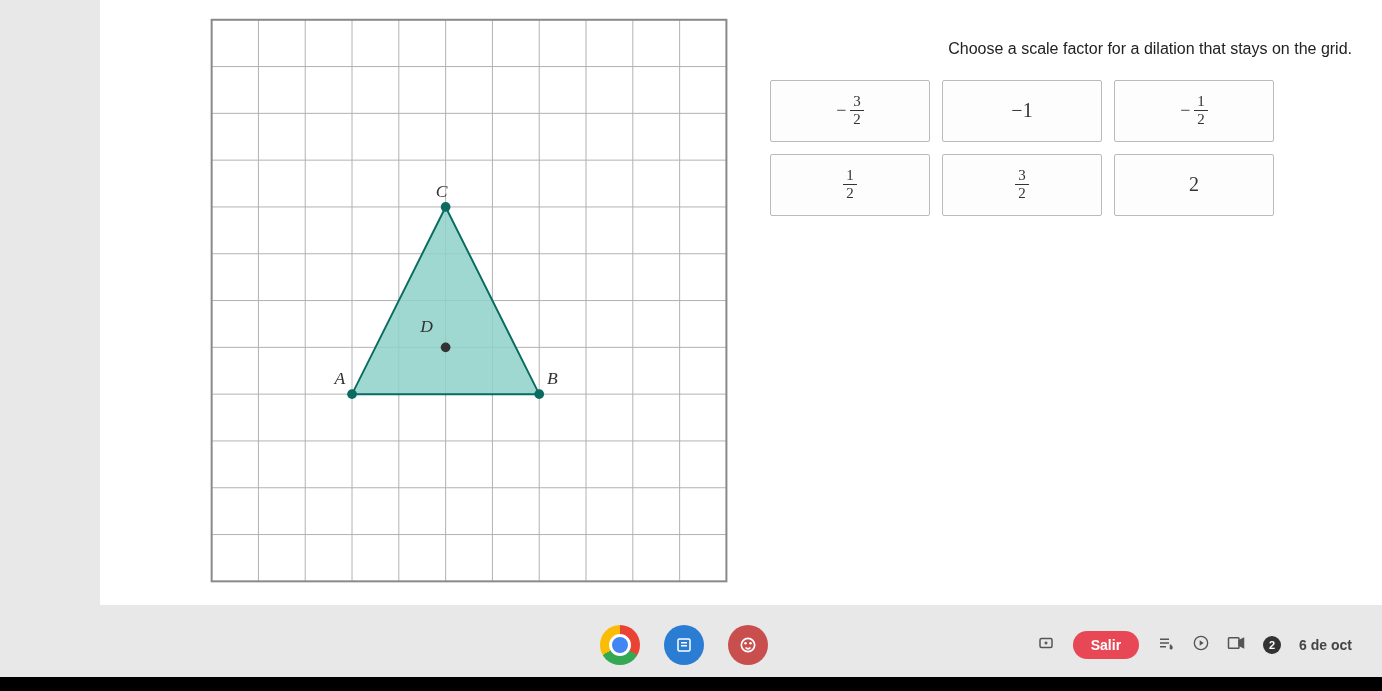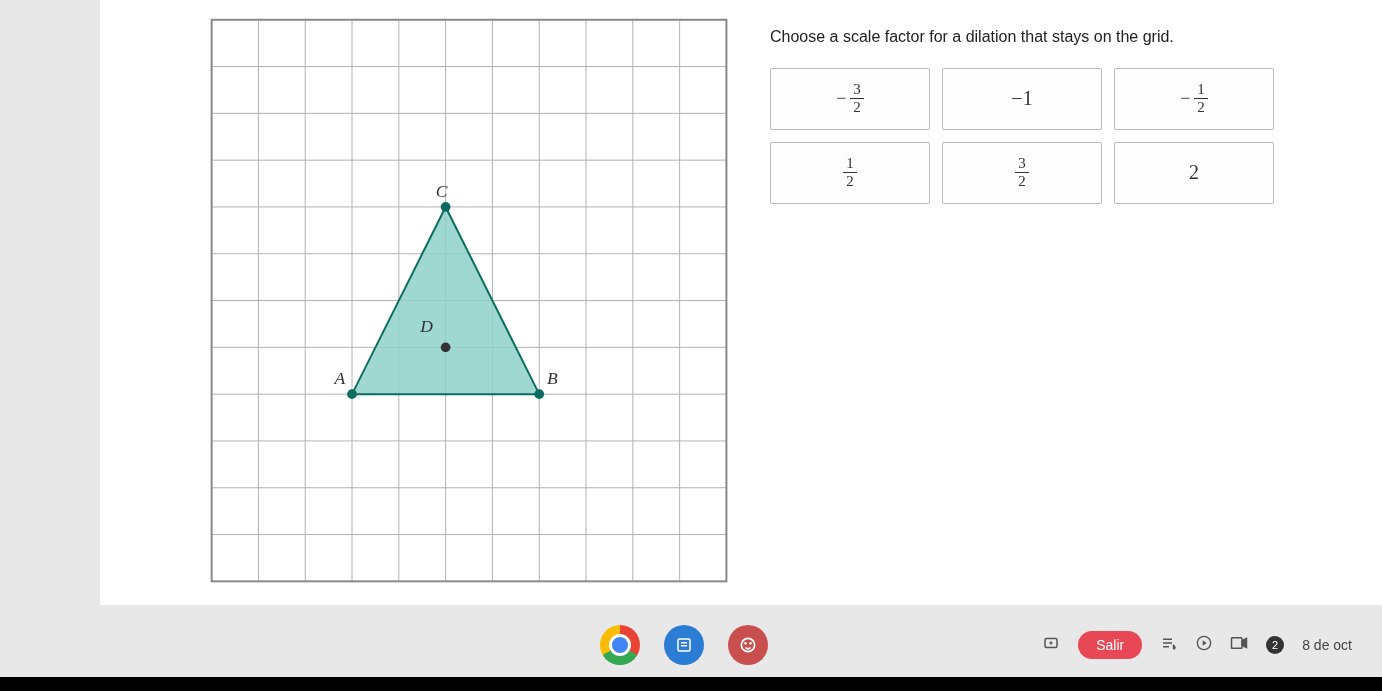--- a/index.html
+++ b/index.html
@@ -30,22 +30,23 @@
       position: relative;
       width: 540px;
       height: 585px;
     }
     .grid-svg {
       width: 100%;
       height: 100%;
     }
     .right-panel {
       flex: 1;
-      padding: 24px 30px 20px 30px;
+      padding: 36px 30px 20px 30px;
       color: #333;
+      text-align: right;
     }
     .prompt-text {
       font-size: 16px;
       line-height: 1.6;
       color: #222;
       margin-bottom: 18px;
     }
     .sub-text {
       font-size: 15px;
       line-height: 1.7;
@@ -96,20 +97,21 @@
       display: flex;
       gap: 24px;
       align-items: center;
     }
     .taskbar-right {
       display: flex;
       gap: 18px;
       align-items: center;
       color: #444;
       font-size: 14px;
+      font-weight: bold;
     }
     .tb-icon {
       width: 40px;
       height: 40px;
       border-radius: 50%;
       display: flex;
       align-items: center;
       justify-content: center;
       font-size: 20px;
       color: #fff;
@@ -305,17 +307,17 @@
           <polygon points="10,8 16,12 10,16"></polygon>
         </svg>
     </span>
     <span class="tray-icon">
       <svg width="18" height="14" viewBox="0 0 24 18" fill="none" stroke="#555" stroke-width="2">
           <rect x="2" y="2" width="14" height="14" rx="1"></rect>
           <polygon points="16,6 22,3 22,15 16,12" fill="#555"></polygon>
         </svg>
     </span>
     <span class="badge-circle">2</span>
-    <span>8 de oct</span>
+    <span>6 de oct</span>
   </div>
 </div>
 
 <div class="black-bar"></div>
 
 </body></html>

